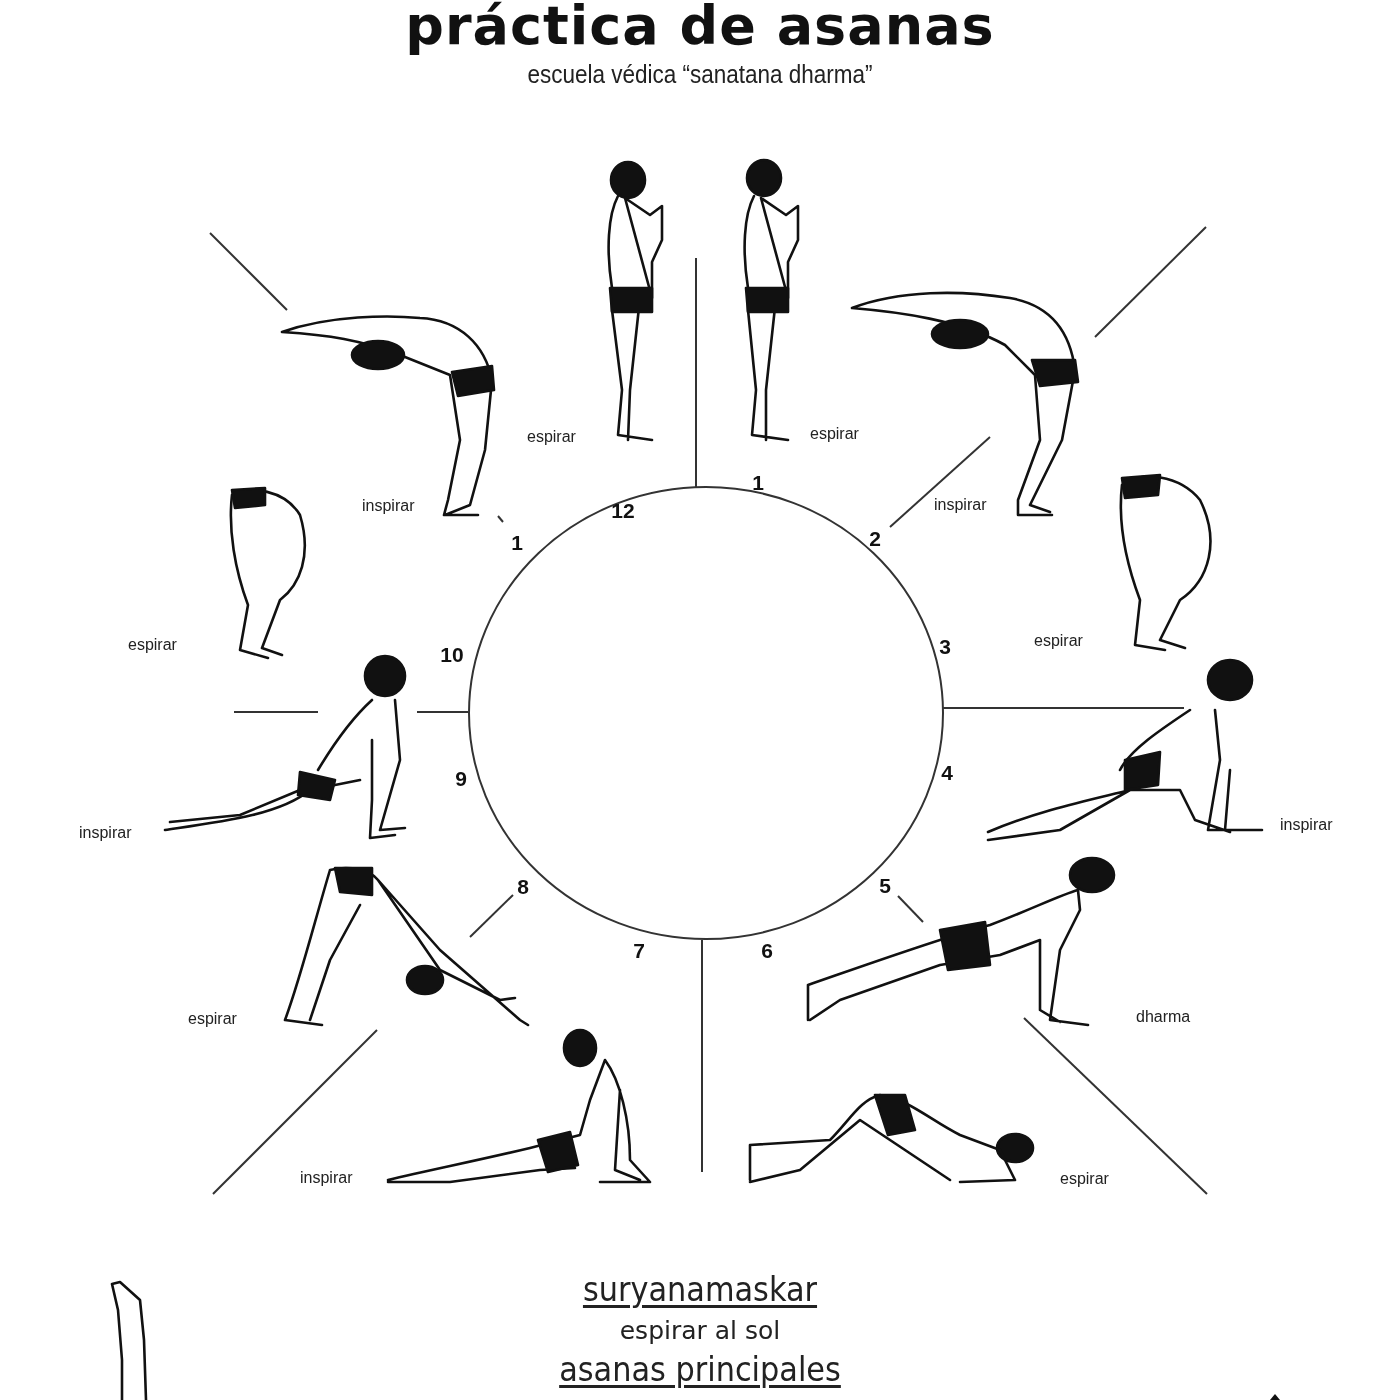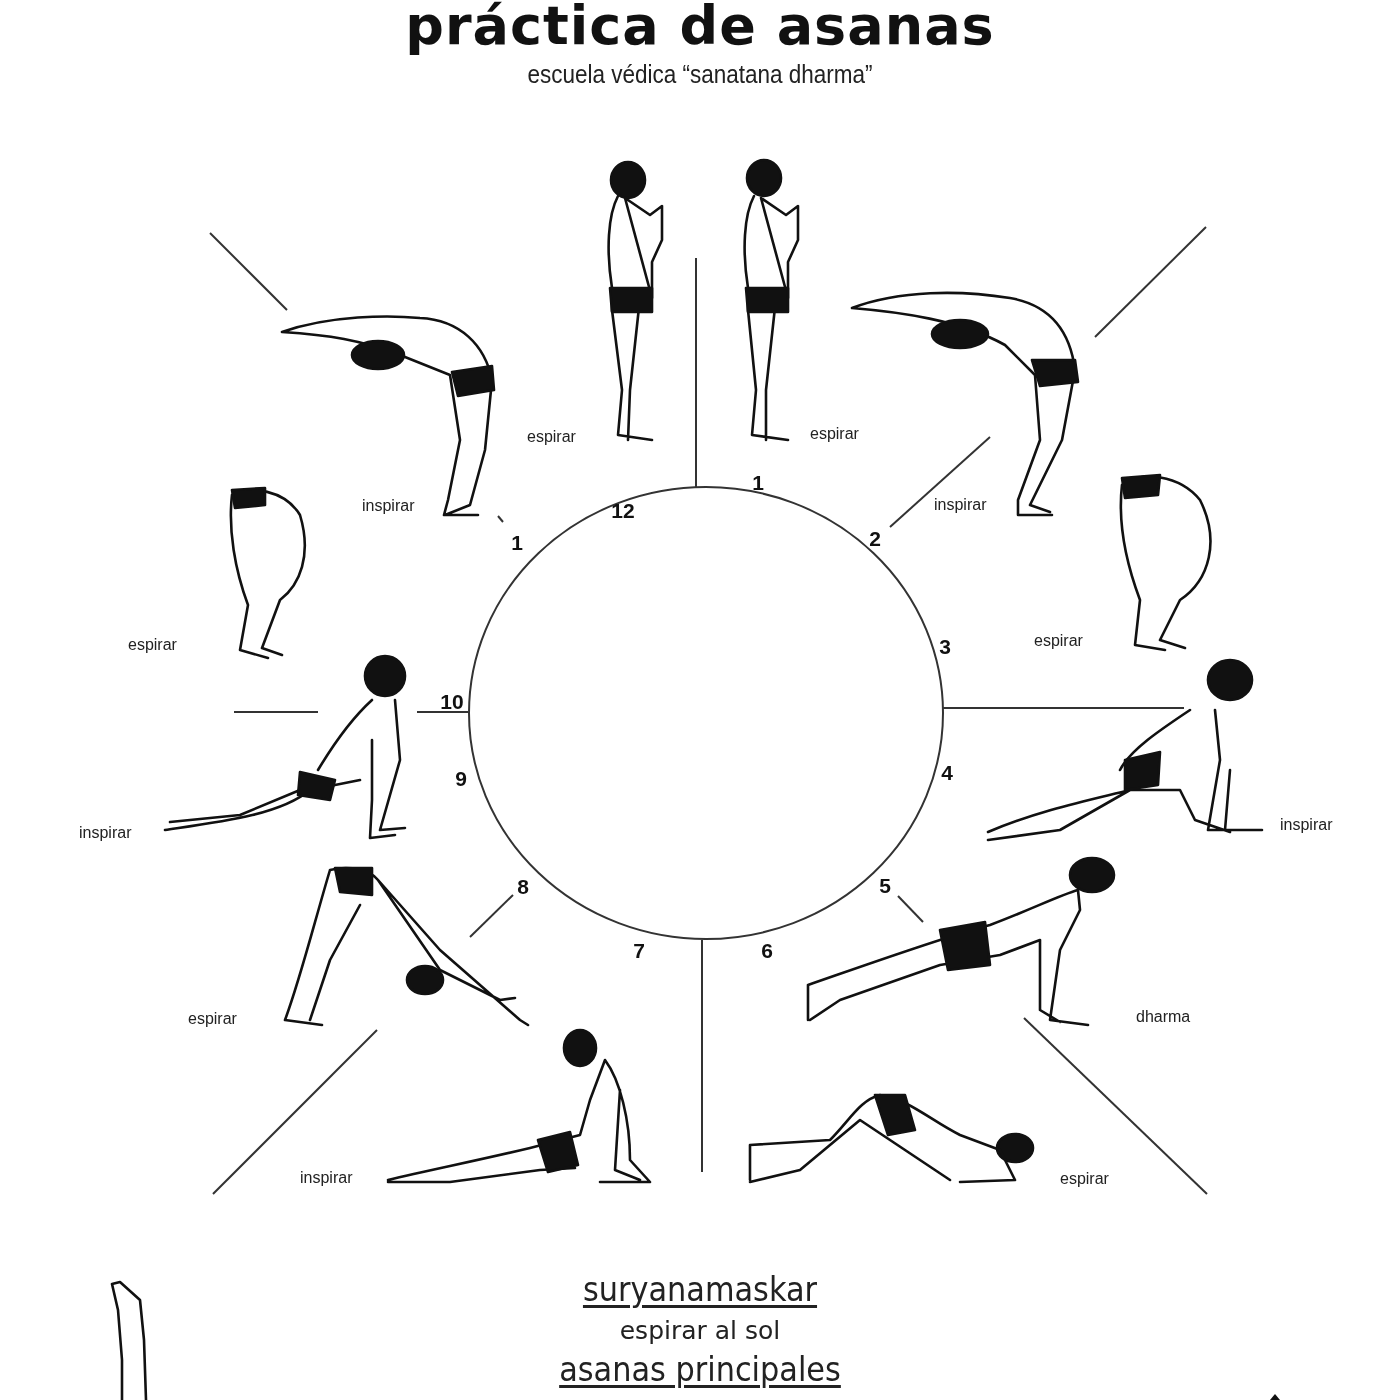--- a/index.html
+++ b/index.html
@@ -121,21 +121,21 @@
 
 <div class="num" style="left:758px;top:483px;">1</div>
 <div class="num" style="left:875px;top:539px;">2</div>
 <div class="num" style="left:945px;top:647px;">3</div>
 <div class="num" style="left:947px;top:773px;">4</div>
 <div class="num" style="left:885px;top:886px;">5</div>
 <div class="num" style="left:767px;top:951px;">6</div>
 <div class="num" style="left:639px;top:951px;">7</div>
 <div class="num" style="left:523px;top:887px;">8</div>
 <div class="num" style="left:461px;top:779px;">9</div>
-<div class="num" style="left:452px;top:655px;margin-top:47px;">10</div>
+<div class="num" style="left:452px;top:655px;">10</div>
 <div class="num" style="left:517px;top:543px;">1</div>
 <div class="num" style="left:623px;top:511px;">12</div>
 
 <div class="breath" style="left:810px;top:425px;">espirar</div>
 <div class="breath" style="left:934px;top:496px;">inspirar</div>
 <div class="breath" style="left:1034px;top:632px;">espirar</div>
 <div class="breath" style="left:1280px;top:816px;">inspirar</div>
 <div class="breath" style="left:1136px;top:1008px;">dharma</div>
 <div class="breath" style="left:1060px;top:1170px;">espirar</div>
 <div class="breath" style="left:300px;top:1169px;">inspirar</div>

